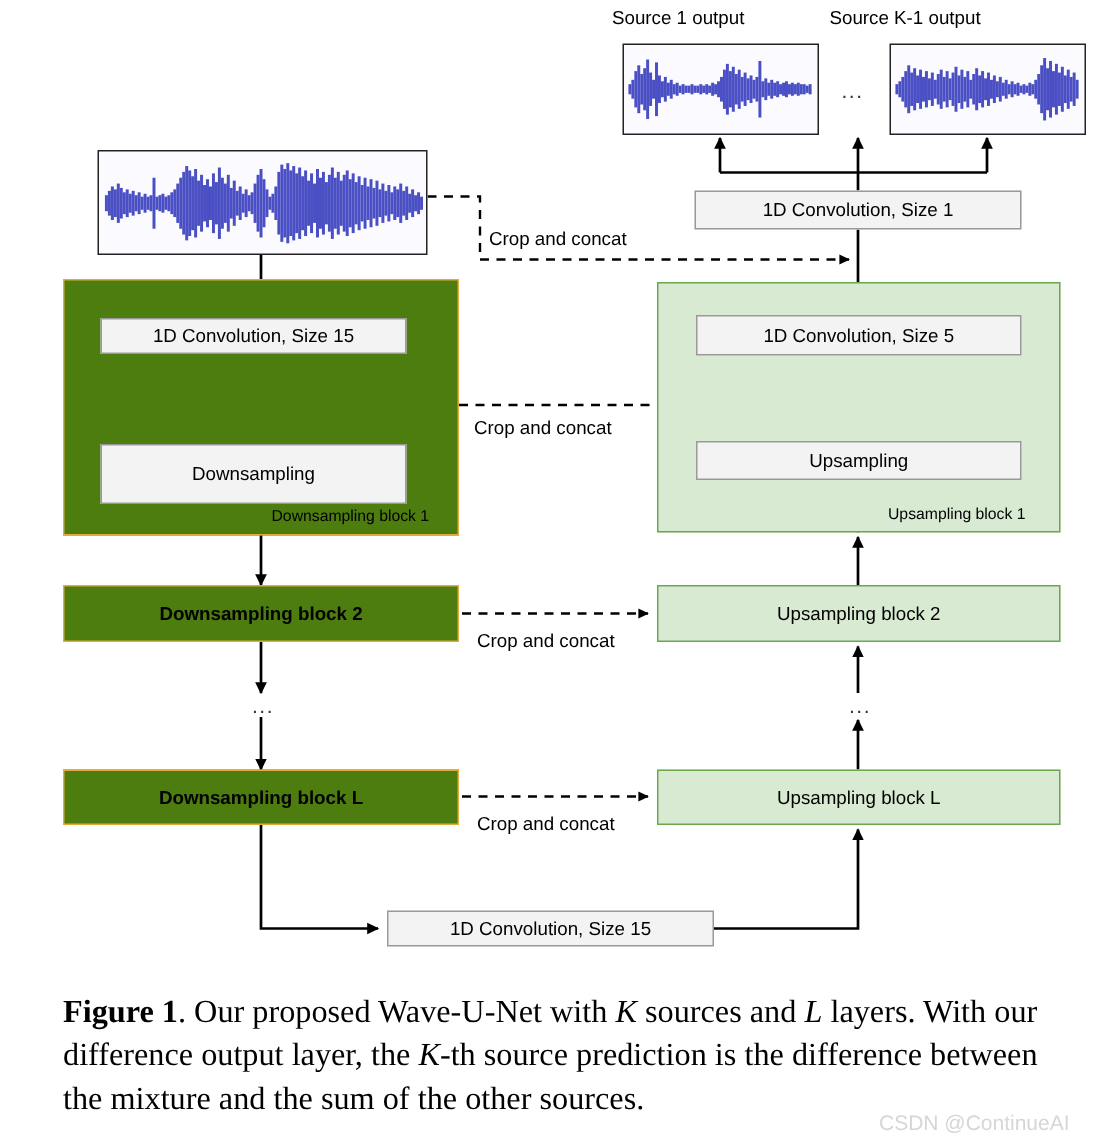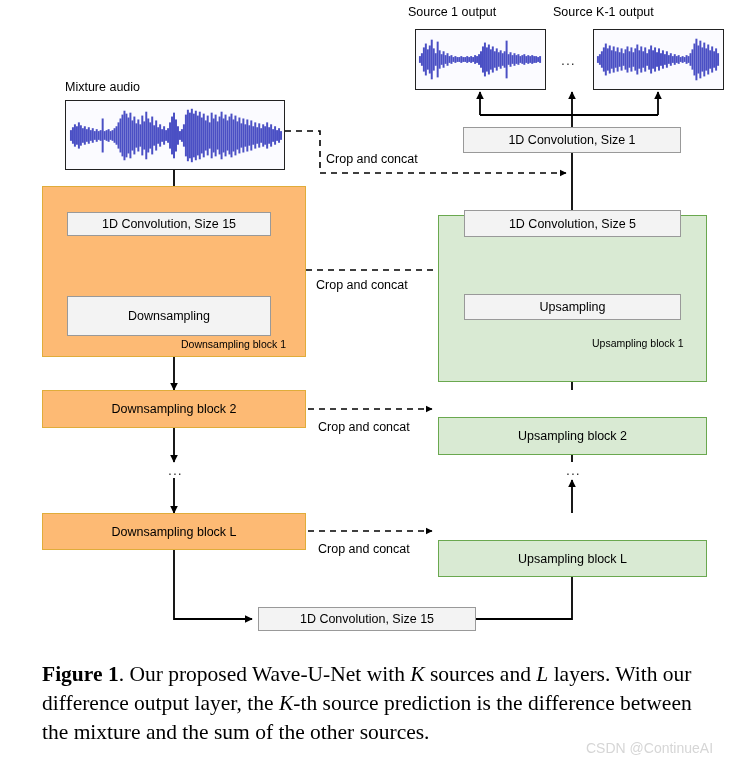--- a/index.html
+++ b/index.html
@@ -6,22 +6,22 @@
   body{width:738px;height:765px;position:relative;overflow:hidden;
        font-family:"Liberation Sans",sans-serif;color:#000;}
   .stage{position:absolute;left:0;top:0;width:738px;height:765px;}
   svg.layer{position:absolute;left:0;top:0;width:738px;height:765px;pointer-events:none;}
 
   .lbl{position:absolute;font-size:12.5px;color:#000;white-space:nowrap;}
   .lbl-center{text-align:left;}
 
   
   .grp{position:absolute;box-sizing:border-box;}
-  .grp-yellow{background:#fdba74;border:1px solid #E0AC3A;}
-  .grp-green{background:#D9EAD3;border:1px solid #6AA84F;margin-top:27px;}
+  .grp-yellow{background:#4d7c0f;border:1px solid #E0AC3A;font-weight:bold;}
+  .grp-green{background:#D9EAD3;border:1px solid #6AA84F;}
 
   
   .opbox{position:absolute;box-sizing:border-box;background:#F3F3F3;
          border:1px solid #999999;display:flex;align-items:center;
          justify-content:center;font-size:12.5px;color:#000;}
 
   
   .grp-tag{position:absolute;font-size:10.5px;color:#000;white-space:nowrap;}
 
   
@@ -90,21 +90,20 @@
 
     <polyline points="285,131 320,131 320,173 566,173" fill="none" stroke="#000" stroke-width="1.6" stroke-dasharray="6,5" marker-end="url(#ahs)"></polyline>
 
     <line x1="174" y1="270" x2="566" y2="270" stroke="#000" stroke-width="1.6" stroke-dasharray="6,5" marker-end="url(#ahs)"></line>
 
     <line x1="308" y1="409" x2="432" y2="409" stroke="#000" stroke-width="1.6" stroke-dasharray="6,5" marker-end="url(#ahs)"></line>
 
     <line x1="308" y1="531" x2="432" y2="531" stroke="#000" stroke-width="1.6" stroke-dasharray="6,5" marker-end="url(#ahs)"></line>
   </svg>
 
-  <div class="lbl lbl-center" style="left:65px;top:80px;width:220px;">Mixture audio</div>
   <div class="wavebox" style="left:65px;top:100px;width:220px;height:70px;">
     <svg viewBox="0 0 220 70" preserveAspectRatio="none" xmlns="http://www.w3.org/2000/svg">
       <g fill="#4A4FC4">
         <rect x="4" y="30" width="2" height="11"></rect>
           <rect x="6" y="27" width="2" height="17"></rect>
         <rect x="8" y="24" width="2" height="23"></rect>
           <rect x="10" y="26" width="2" height="19"></rect>
         <rect x="12" y="22" width="2" height="27"></rect>
           <rect x="14" y="25" width="2" height="21"></rect>
         <rect x="16" y="28" width="2" height="15"></rect>

